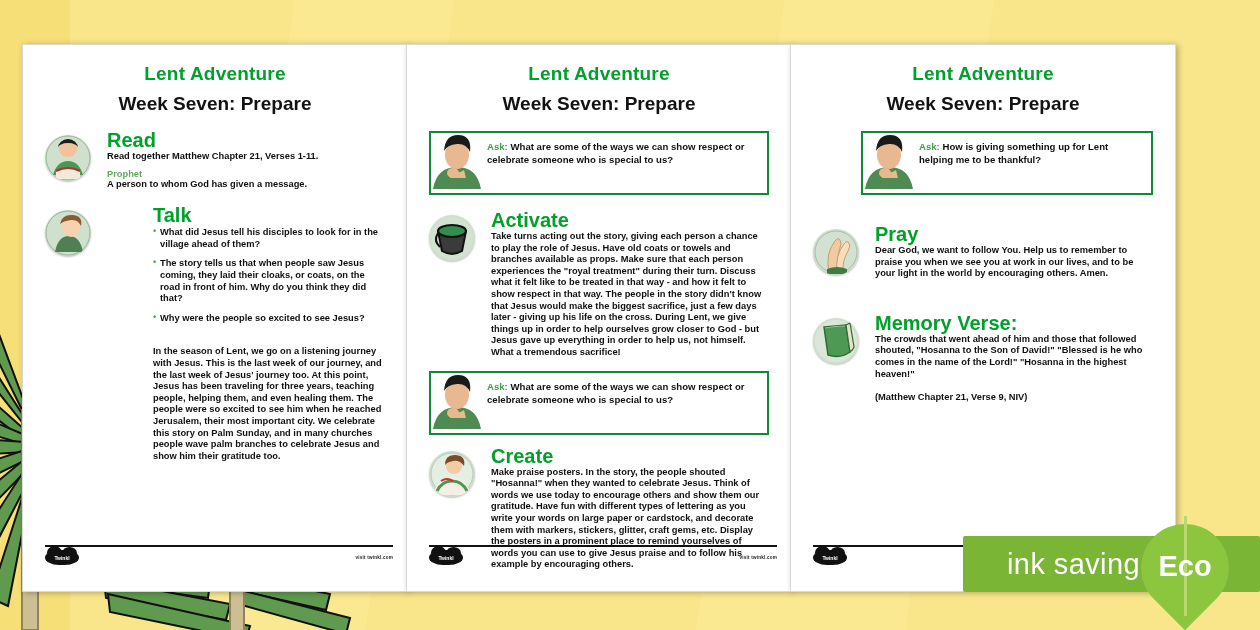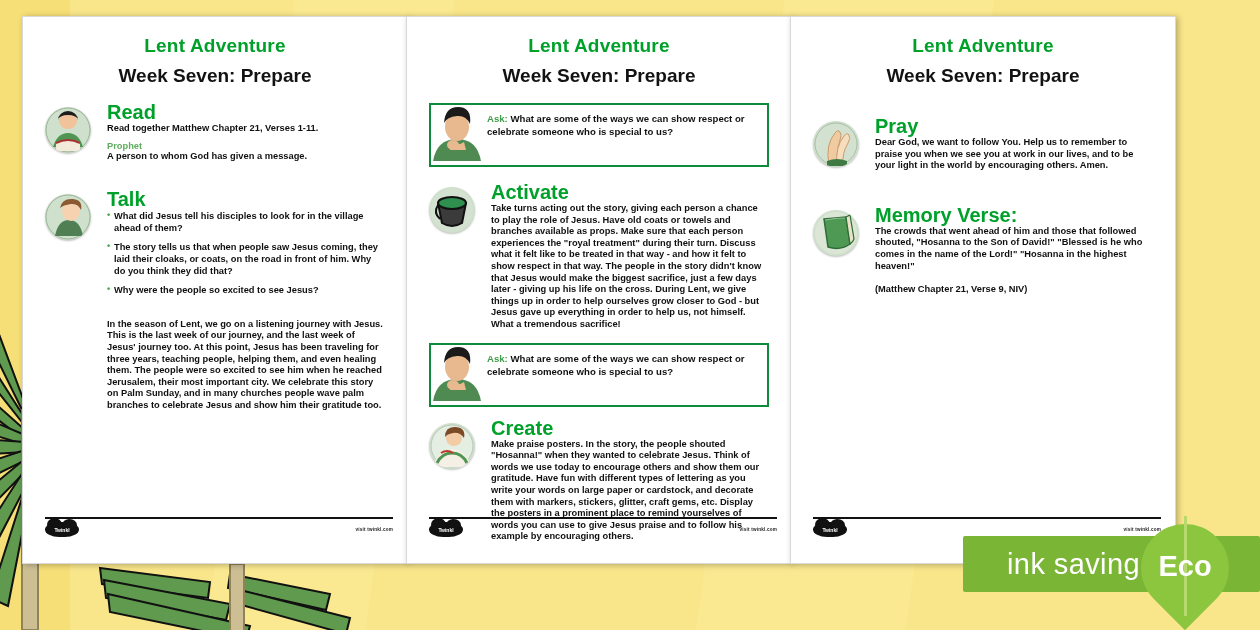--- a/index.html
+++ b/index.html
@@ -10,21 +10,21 @@
   }
   
   #bg{position:absolute;inset:0;overflow:hidden;}
   .bg-band{position:absolute;top:0;height:100%;background:#fbe98f;}
   .bg-band.b1{left:0;width:70px;background:#f6df77;}
   .bg-band.b2{left:250px;width:160px;background:#fbeb96;opacity:.55;transform:skewX(-8deg);}
   .bg-band.b3{left:740px;width:210px;background:#fbeb96;opacity:.5;transform:skewX(-8deg);}
 
   
   .sheet{
-    position:absolute;top:16px;width:384px;height:546px;background:#ffffff;
+    position:absolute;top:44px;width:384px;height:546px;background:#ffffff;
     border:1px solid #d9d9d9;
     box-shadow:2px 1px 6px rgba(0,0,0,.28);
     overflow:hidden;
   }
   .sheet .topbar{position:absolute;top:-3px;left:0;width:100%;height:3px;background:#6a6330;}
   #sheet1{left:22px;}
   #sheet2{left:406px;}
   #sheet3{left:790px;}
 
   .page-inner{position:absolute;left:0;top:0;right:0;bottom:0;padding:14px 22px 0 22px;box-sizing:border-box;}
@@ -143,21 +143,21 @@
         </div>
       </div>
       <div class="body">
         <div class="sec-title">Read</div>
         <p class="sec-text">Read together Matthew Chapter 21, Verses 1-11.</p>
         <p class="sec-sub">Prophet</p>
         <p class="sec-text">A person to whom God has given a message.</p>
       </div>
     </div>
 
-    <div class="section" style="margin-top:28px;">
+    <div class="section" style="margin-top:16px;gap:46px;">
       <div class="ic">
         <div class="avatar">
           <svg width="46" height="46" viewBox="0 0 46 46">
             <circle cx="23" cy="23" r="22" fill="#cfe0cc" stroke="#9bb598"></circle>
             <path d="M10 42 q3 -16 14 -16 q11 0 14 16Z" fill="#4f7f52"></path>
             <ellipse cx="26" cy="17" rx="9" ry="10" fill="#f7d2b0"></ellipse>
             <path d="M15 14 q2 -10 13 -9 q10 1 8 11 q-3 -7 -10 -6 q-8 1 -11 4Z" fill="#8a5a33"></path>
           </svg>
         </div>
       </div>
@@ -271,20 +271,35 @@
     </div>
   </div>
 </div>
 
 <div class="sheet" id="sheet3">
   <div class="topbar"></div>
   <div class="page-inner">
     <h1 class="title">Lent Adventure</h1>
     <h2 class="subtitle">Week Seven: Prepare</h2>
 
+    <div class="ask-box" style="margin-left:48px;">
+      <div class="ask-img">
+        <svg width="52" height="56" viewBox="0 0 52 56">
+          <path d="M2 56 q4 -22 24 -22 q20 0 24 22Z" fill="#4f8a52"></path>
+          <ellipse cx="26" cy="22" rx="12" ry="14" fill="#e8b88f"></ellipse>
+          <path d="M13 18 q1 -16 14 -16 q14 0 12 17 q-4 -9 -13 -8 q-10 1 -13 7Z" fill="#1a1a1a"></path>
+          <path d="M20 36 q6 6 13 1 l2 8 l-16 0Z" fill="#e8b88f"></path>
+          <ellipse cx="22" cy="40" rx="6" ry="5" fill="#e8b88f"></ellipse>
+        </svg>
+      </div>
+      <div class="ask-text">
+        <span class="ask-label">Ask:</span>
+        <span>How is giving something up for Lent helping me to be thankful?</span>
+      </div>
+    </div>
 
     <div class="section" style="margin-top:30px;">
       <div class="ic">
         <div class="avatar">
           <svg width="46" height="46" viewBox="0 0 46 46">
             <circle cx="23" cy="23" r="21" fill="#d3e2d0" stroke="#a8bda5"></circle>
             <path d="M16 44 q-4 -20 6 -32 q3 -4 5 -1 q2 3 0 8 q-4 11 -2 25Z" fill="#f0cba2" stroke="#c79c6d"></path>
             <path d="M24 44 q-2 -18 7 -29 q3 -4 5 -1 q2 3 -1 8 q-6 10 -5 22Z" fill="#f7ddbb" stroke="#c79c6d"></path>
             <path d="M14 40 q10 -4 20 0 l0 5 l-20 0Z" fill="#3f7a45"></path>
           </svg>

